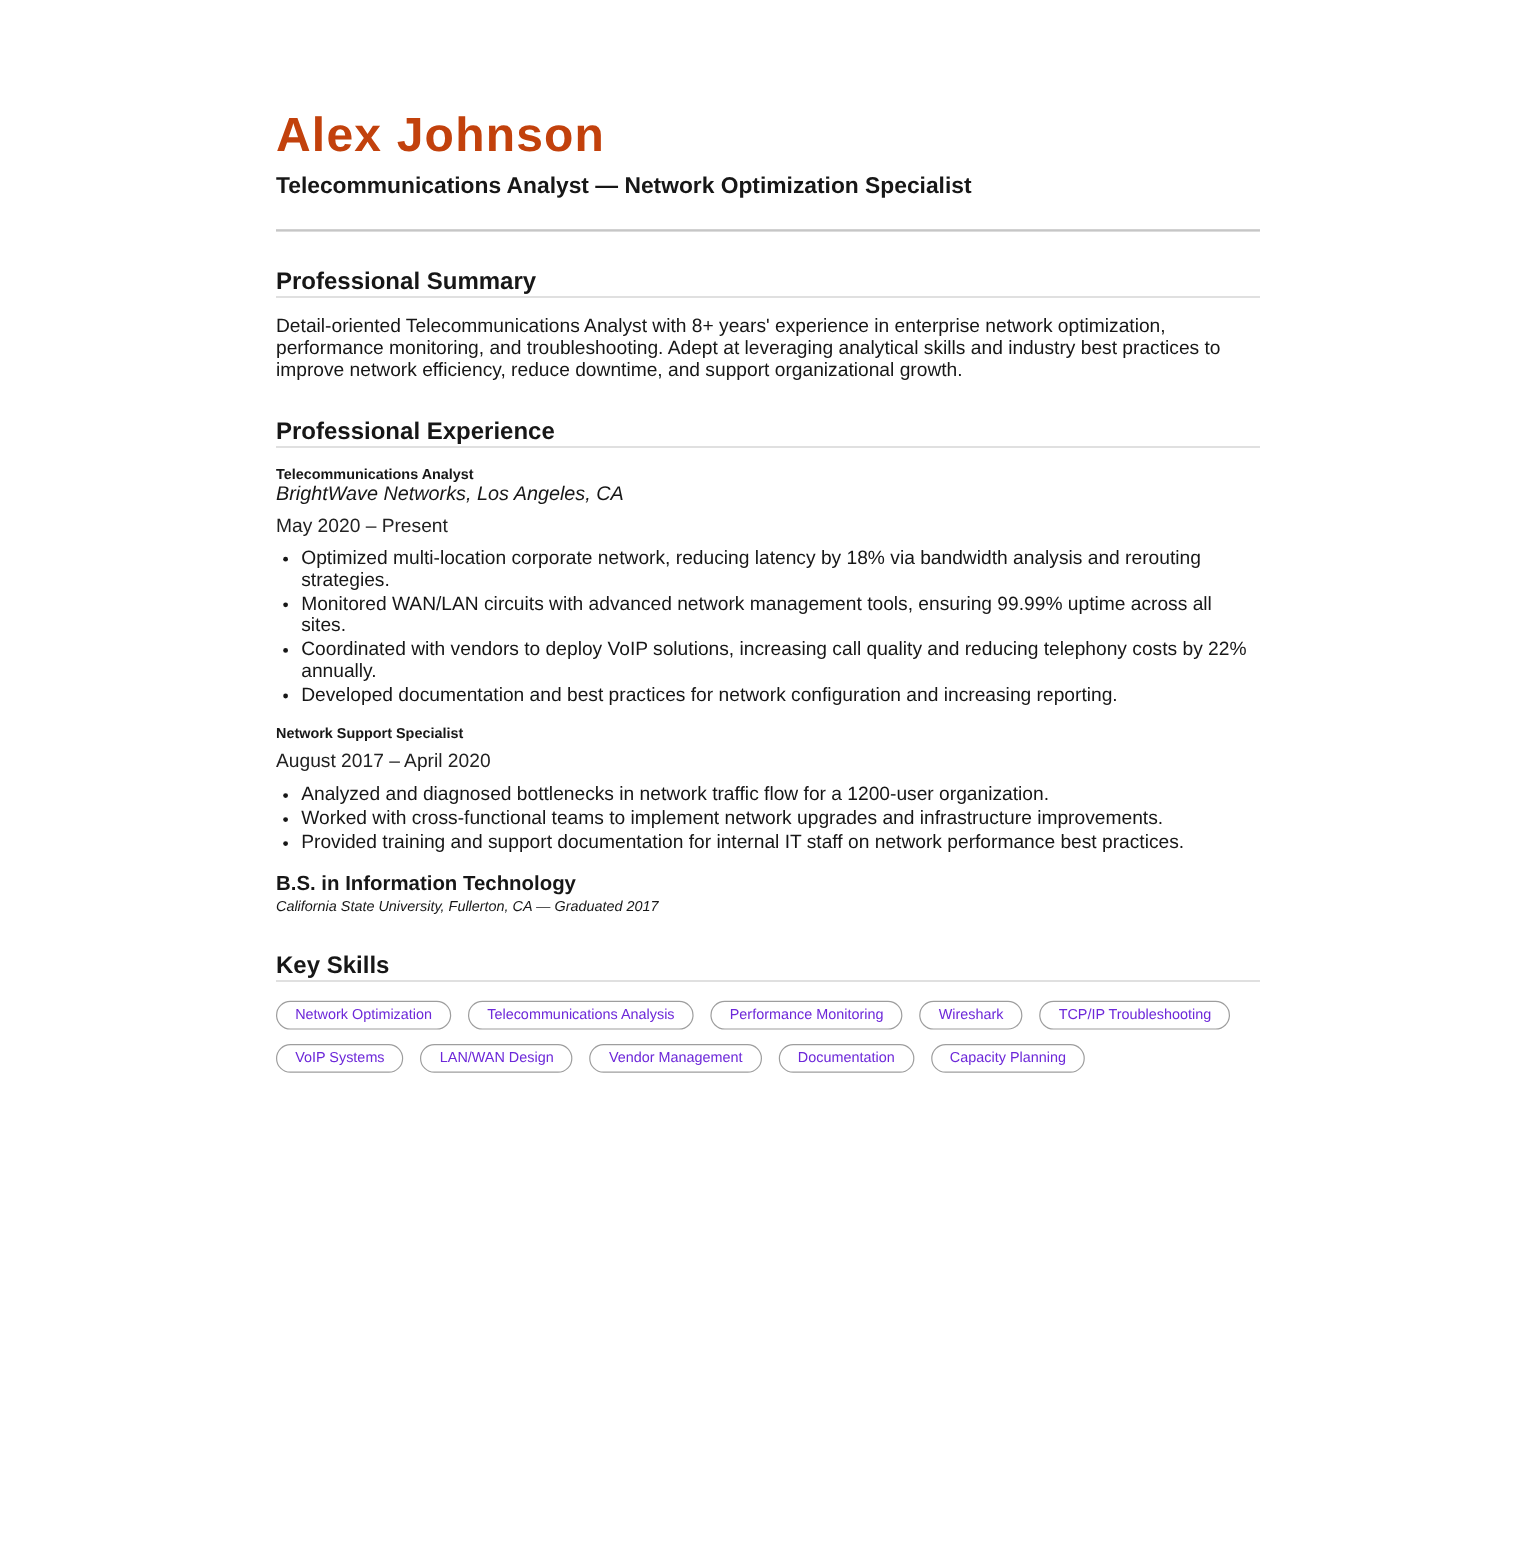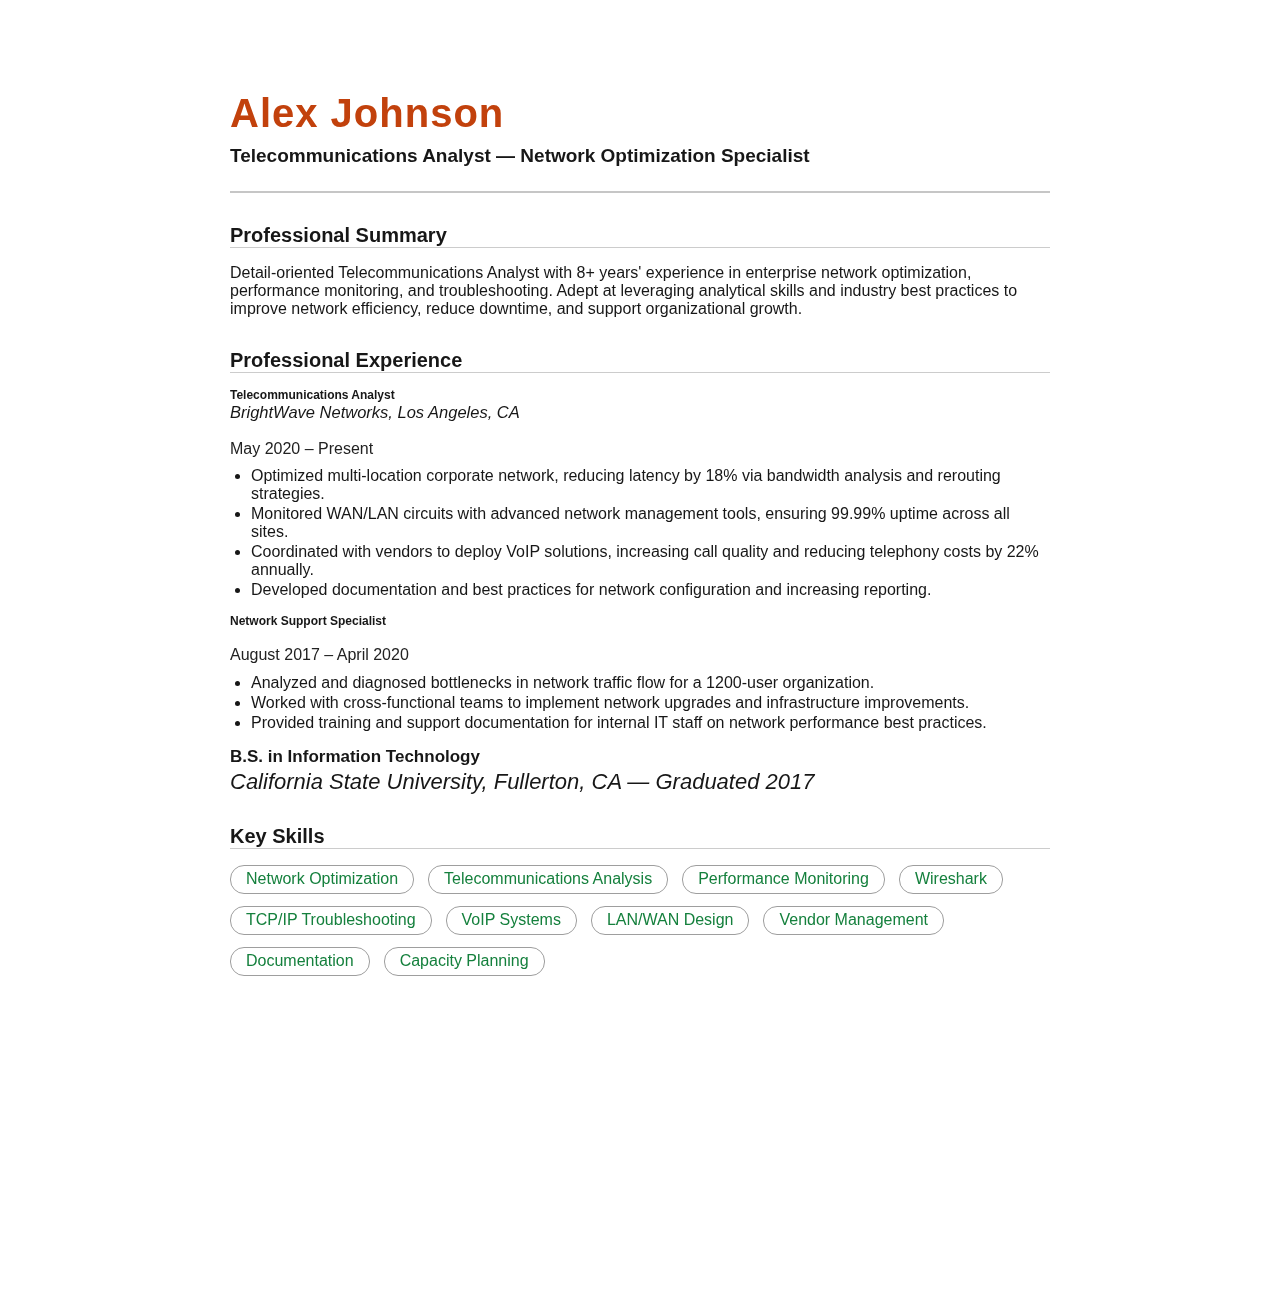--- a/index.html
+++ b/index.html
@@ -62,52 +62,52 @@
     line-height: 1.15;
   }
   .company {
     font-size: 16.5px;
     font-style: italic;
     line-height: 1.15;
   }
   .dates {
     font-size: 16px;
     line-height: 1.15;
-    margin-top: 18px;
+    margin-top: 8px;
     color: #222222;
   }
   ul.bullets {
     margin: 9px 0 16px 0;
     padding-left: 21px;
     font-size: 16px;
     line-height: 1.12;
   }
   ul.bullets li { margin: 0 0 2px 0; }
   .edu-degree {
     font-size: 17px;
     font-weight: 700;
     line-height: 1.15;
   }
   .edu-school {
-    font-size: 22px;
+    font-size: 12px;
     font-style: italic;
     line-height: 1.15;
     margin-top: 2px;
   }
   .skills { margin-top: 1px; }
   .pill {
     display: inline-block;
     border: 1.5px solid #9e9e9e;
     border-radius: 14px;
     padding: 3px 15px 4px 15px;
     margin: 0 14px 12px 0;
-    font-size: 16px;
+    font-size: 12px;
     line-height: 1.25;
     background: #ffffff;
-    color: #15803d;
+    color: #6d28d9;
   }
 </style>
 </head>
 <body>
 
 <div class="page">
 
   <header>
     <h1 class="name">Alex Johnson</h1>
     <div class="headline">Telecommunications Analyst — Network Optimization Specialist</div>

